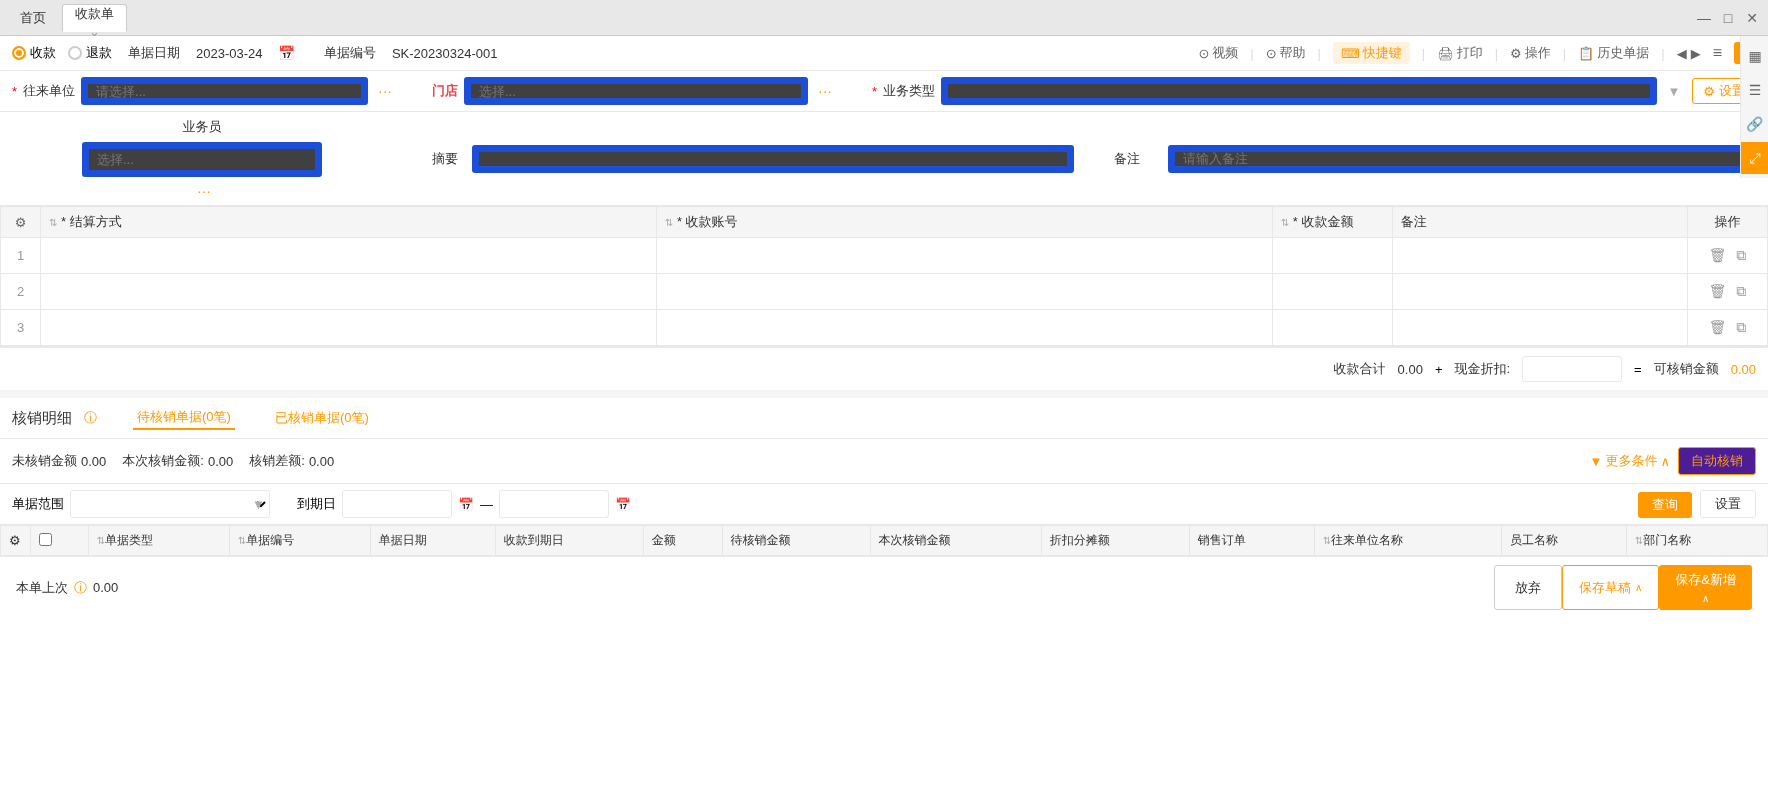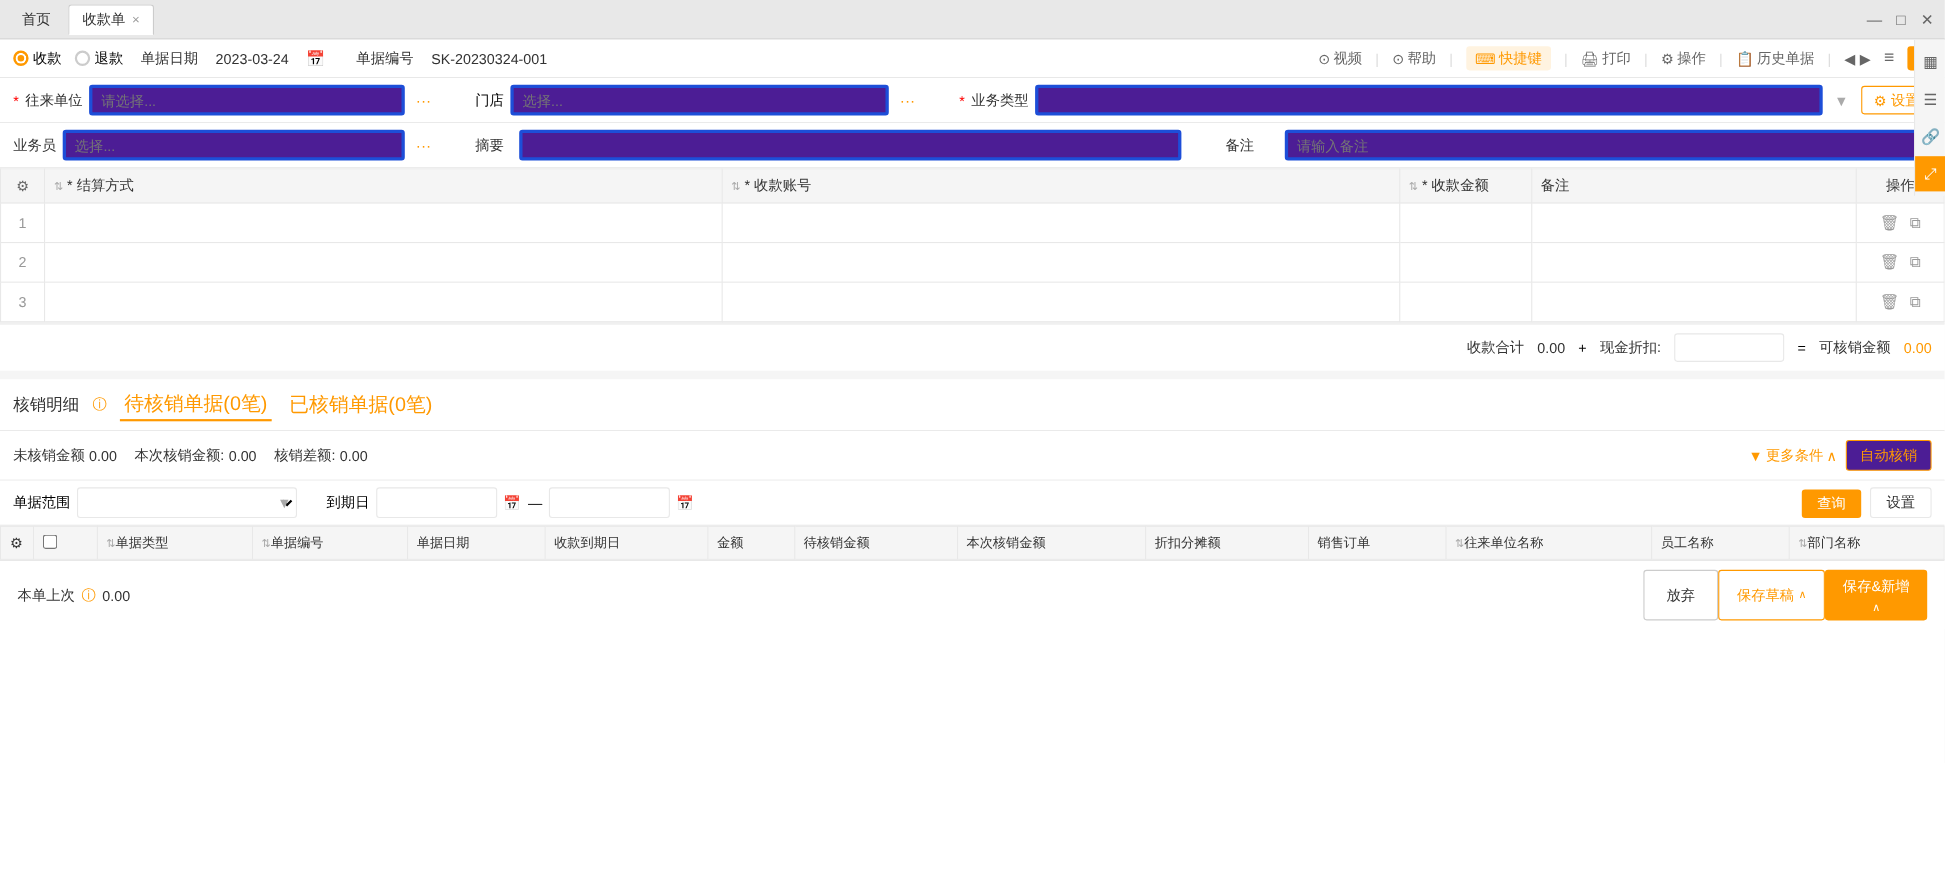--- a/index.html
+++ b/index.html
@@ -8,21 +8,21 @@
     
     .tab-bar {
       display: flex; align-items: center; background: #e8e8e8; height: 36px;
       border-bottom: 1px solid #ccc; padding: 0 8px; gap: 4px;
     }
     .tab-item {
       display: flex; align-items: center; padding: 0 12px; height: 28px;
       border-radius: 3px 3px 0 0; cursor: pointer; font-size: 13px; gap: 6px;
     }
     .tab-item.home { background: transparent; color: #333; }
-    .tab-item.active { background: #fff; color: #333; border: 1px solid #ccc; border-bottom: 1px solid #fff; }
+    .tab-item.active { background: #fff; color: #333; border: 1px solid #ccc; border-bottom: 1px solid #fff; flex-direction: column; }
     .tab-close { color: #999; font-size: 12px; cursor: pointer; }
     .tab-window-controls { margin-left: auto; display: flex; gap: 8px; align-items: center; }
     .win-btn { width: 16px; height: 16px; border: none; background: none; cursor: pointer; font-size: 14px; color: #666; }
 
     
     .main-content { background: #fff; height: calc(796px - 36px); display: flex; flex-direction: column; overflow: hidden; }
 
     
     .toolbar {
       display: flex; align-items: center; padding: 6px 12px; background: #fff;
@@ -44,22 +44,22 @@
     }
 
     
     .form-row {
       display: flex; align-items: center; padding: 6px 12px; background: #fff;
       border-bottom: 1px solid #e8e8e8; gap: 0; flex-shrink: 0;
     }
     .form-field { display: flex; align-items: center; gap: 6px; flex: 1; }
     .required-star { color: #f00; }
     .form-input {
-      border: 3px solid #1d4ed8; border-radius: 3px; padding: 3px 8px; height: 28px;
-      color: #999; flex: 1; outline: none; background: #4c1d95;
+      border: 7px solid #1d4ed8; border-radius: 3px; padding: 3px 8px; height: 28px;
+      color: #999; flex: 1; outline: none; background: #404040;
     }
     .more-btn { color: #f90; cursor: pointer; font-size: 14px; margin-left: 4px; }
     .data-table { width: 100%; border-collapse: collapse; }
     .data-table th {
       background: #f5f5f5; border: 1px solid #e8e8e8; padding: 6px 8px;
       text-align: left; font-weight: normal; white-space: nowrap; color: #333;
     }
     .data-table td {
       border: 1px solid #e8e8e8; padding: 4px 8px; height: 36px; color: #333;
     }
@@ -88,21 +88,21 @@
 
     
     .verify-section { background: #fff; flex-shrink: 0; }
     .verify-header {
       display: flex; align-items: center; padding: 8px 12px; gap: 12px;
       border-bottom: 1px solid #e8e8e8;
     }
     .verify-title { font-size: 15px; font-weight: 500; color: #333; }
     .info-icon { color: #f90; cursor: pointer; font-size: 13px; }
     .verify-tab {
-      color: #f90; cursor: pointer; font-size: 18px; padding: 2px 4px;
+      color: #f90; cursor: pointer; font-size: 13px; padding: 2px 4px; margin-left: 24px;
     }
     .verify-tab.active { border-bottom: 2px solid #f90; }
 
     
     .stats-row {
       display: flex; align-items: center; padding: 8px 12px; gap: 16px;
       background: #fff; border-bottom: 1px solid #e8e8e8;
     }
     .stat-item { display: flex; align-items: center; gap: 4px; font-size: 13px; }
     .stat-label { color: #333; }
@@ -258,38 +258,38 @@
   </div>
 
   <div class="form-row">
     <div class="form-field" style="max-width:380px;">
       <span class="required-star">*</span>
       <span style="white-space:nowrap;color:#333;">往来单位</span>
       <input class="form-input" type="text" style="width: 240px;" placeholder="请选择...">
       <span class="more-btn">···</span>
     </div>
     <div class="form-field" style="max-width:400px;margin-left:40px;">
-      <span style="white-space:nowrap;color:#000000;">门店</span>
+      <span style="white-space:nowrap;color:#ef4444;font-weight:bold;">门店</span>
       <input class="form-input" type="text" style="width: 240px;" placeholder="选择...">
       <span class="more-btn">···</span>
     </div>
     <div class="form-field" style="margin-left:40px;flex:1;">
       <span class="required-star">*</span>
       <span style="white-space:nowrap;color:#333;">业务类型</span>
       <input class="form-input" type="text" style="width: 200px; color: rgb(51, 51, 51);">
       <span style="color:#aaa;cursor:pointer;margin-left:4px;">▼</span>
     </div>
     <button class="settings-btn" style="margin-left:12px;">
       <span>⚙</span>
       <span>设置</span>
     </button>
   </div>
 
   <div class="form-row">
-    <div class="form-field" style="max-width:380px;">
+    <div class="form-field" style="max-width:380px;flex-direction:column;">
       <span style="white-space:nowrap;color:#333;">业务员</span>
       <input class="form-input" type="text" style="width: 240px;" placeholder="选择...">
       <span class="more-btn">···</span>
     </div>
     <div class="form-field" style="margin-left:40px;flex:1;">
       <span style="white-space:nowrap;color:#333;">摘要</span>
       <input class="form-input" type="text" style="flex: 1 1 0%; margin-left: 8px;">
     </div>
     <div class="form-field" style="margin-left:40px;flex:1;">
       <span style="white-space:nowrap;color:#333;">备注</span>

